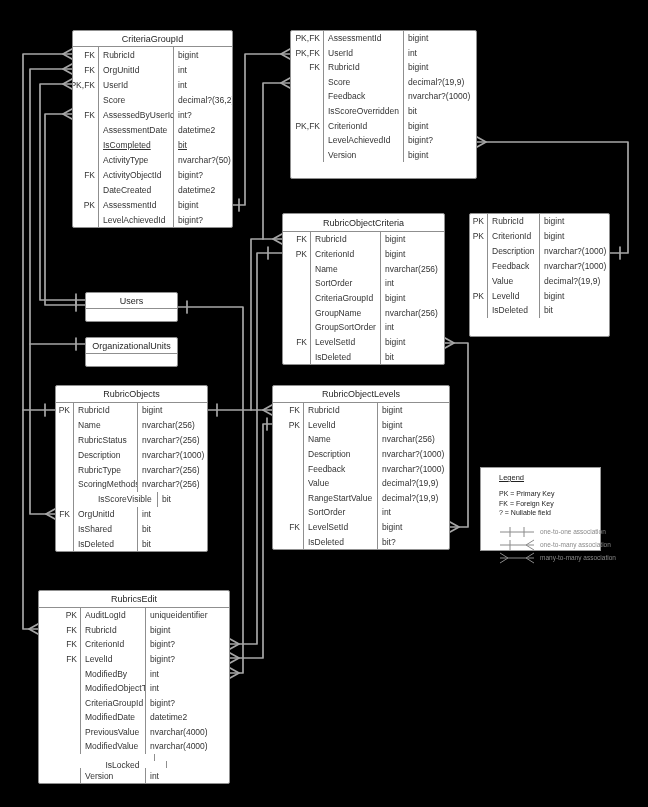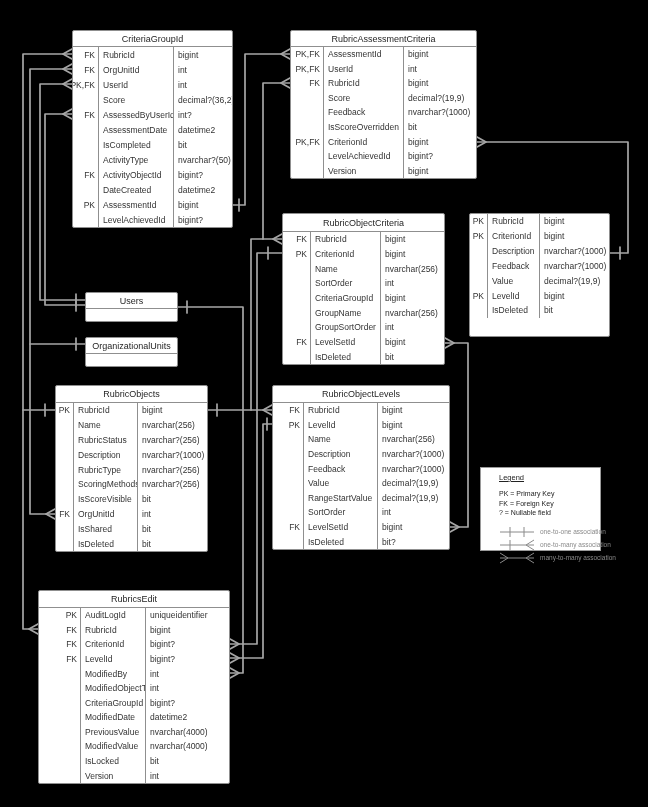--- a/index.html
+++ b/index.html
@@ -107,21 +107,21 @@
         <div class="erow" style="height: 15px;">
           <div class="cell key" style="width: 26px;">FK</div>
           <div class="cell fname" style="width: 75px;">AssessedByUserId</div>
           <div class="cell ftype">int?</div>
         </div>
         <div class="erow" style="height: 15px;">
           <div class="cell key" style="width: 26px;"></div>
           <div class="cell fname" style="width: 75px;">AssessmentDate</div>
           <div class="cell ftype">datetime2</div>
         </div>
-        <div class="erow" style="height: 15px;">
+        <div class="erow" style="height: 15px; text-decoration: underline;">
           <div class="cell key" style="width: 26px;"></div>
           <div class="cell fname" style="width: 75px;">IsCompleted</div>
           <div class="cell ftype">bit</div>
         </div>
         <div class="erow" style="height: 15px;">
           <div class="cell key" style="width: 26px;"></div>
           <div class="cell fname" style="width: 75px;">ActivityType</div>
           <div class="cell ftype">nvarchar?(50)</div>
         </div>
         <div class="erow" style="height: 15px;">
@@ -139,21 +139,20 @@
           <div class="cell fname" style="width: 75px;">AssessmentId</div>
           <div class="cell ftype">bigint</div>
         </div>
         <div class="erow" style="height: 15px;">
           <div class="cell key" style="width: 26px;"></div>
           <div class="cell fname" style="width: 75px;">LevelAchievedId</div>
           <div class="cell ftype">bigint?</div>
         </div>
       </div>
       <div class="etable" style="left: 290px; top: 30px; width: 187px; height: 149px;">
-        <div class="etable-header" style="height: 16px;">RubricAssessmentCriteria</div>
         <div class="erow" style="height: 14.5556px;">
           <div class="cell key" style="width: 33px;">PK,FK</div>
           <div class="cell fname" style="width: 80px;">AssessmentId</div>
           <div class="cell ftype">bigint</div>
         </div>
         <div class="erow" style="height: 14.5556px;">
           <div class="cell key" style="width: 33px;">PK,FK</div>
           <div class="cell fname" style="width: 80px;">UserId</div>
           <div class="cell ftype">int</div>
         </div>
@@ -311,21 +310,21 @@
           <div class="cell fname" style="width: 64px;">RubricType</div>
           <div class="cell ftype">nvarchar?(256)</div>
         </div>
         <div class="erow" style="height: 14.8px;">
           <div class="cell key" style="width: 18px;"></div>
           <div class="cell fname" style="width: 64px;">ScoringMethods</div>
           <div class="cell ftype">nvarchar?(256)</div>
         </div>
         <div class="erow" style="height: 14.8px;">
           <div class="cell key" style="width: 18px;"></div>
-          <div class="cell fname" style="width: 64px;">IsScoreVisible</div>
+          <div class="cell fname" style="width: 64px; margin-left: 20px;">IsScoreVisible</div>
           <div class="cell ftype">bit</div>
         </div>
         <div class="erow" style="height: 14.8px;">
           <div class="cell key" style="width: 18px;">FK</div>
           <div class="cell fname" style="width: 64px;">OrgUnitId</div>
           <div class="cell ftype">int</div>
         </div>
         <div class="erow" style="height: 14.8px;">
           <div class="cell key" style="width: 18px;"></div>
           <div class="cell fname" style="width: 64px;">IsShared</div>
@@ -435,21 +434,21 @@
         <div class="erow" style="height: 14.5833px;">
           <div class="cell key" style="width: 42px;"></div>
           <div class="cell fname" style="width: 65px;">PreviousValue</div>
           <div class="cell ftype">nvarchar(4000)</div>
         </div>
         <div class="erow" style="height: 14.5833px;">
           <div class="cell key" style="width: 42px;"></div>
           <div class="cell fname" style="width: 65px;">ModifiedValue</div>
           <div class="cell ftype">nvarchar(4000)</div>
         </div>
-        <div class="erow" style="height: 14.5833px;">
+        <div class="erow" style="height: 14.5833px; flex-direction: column;">
           <div class="cell key" style="width: 42px;"></div>
           <div class="cell fname" style="width: 65px;">IsLocked</div>
           <div class="cell ftype">bit</div>
         </div>
         <div class="erow" style="height: 14.5833px;">
           <div class="cell key" style="width: 42px;"></div>
           <div class="cell fname" style="width: 65px;">Version</div>
           <div class="cell ftype">int</div>
         </div>
       </div>

